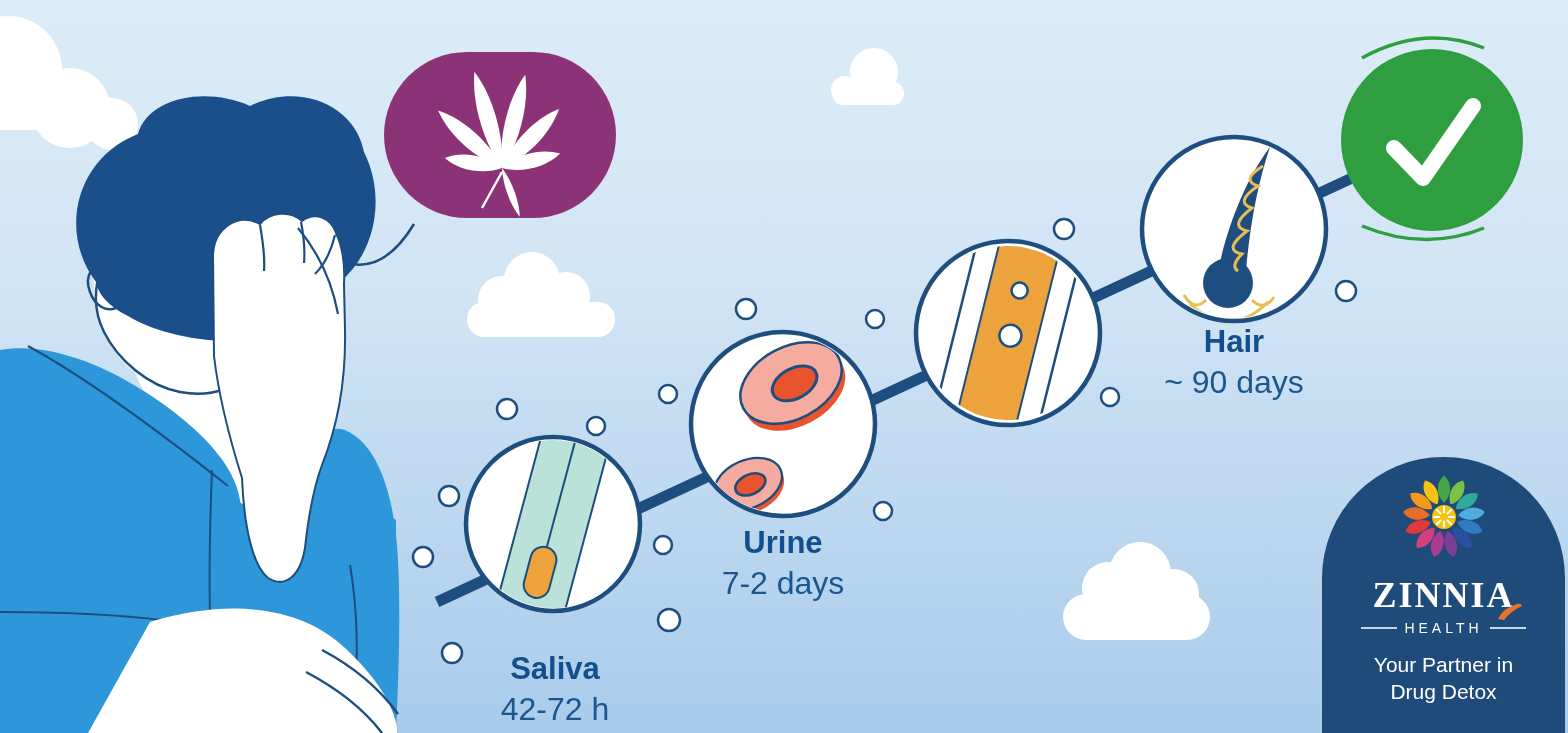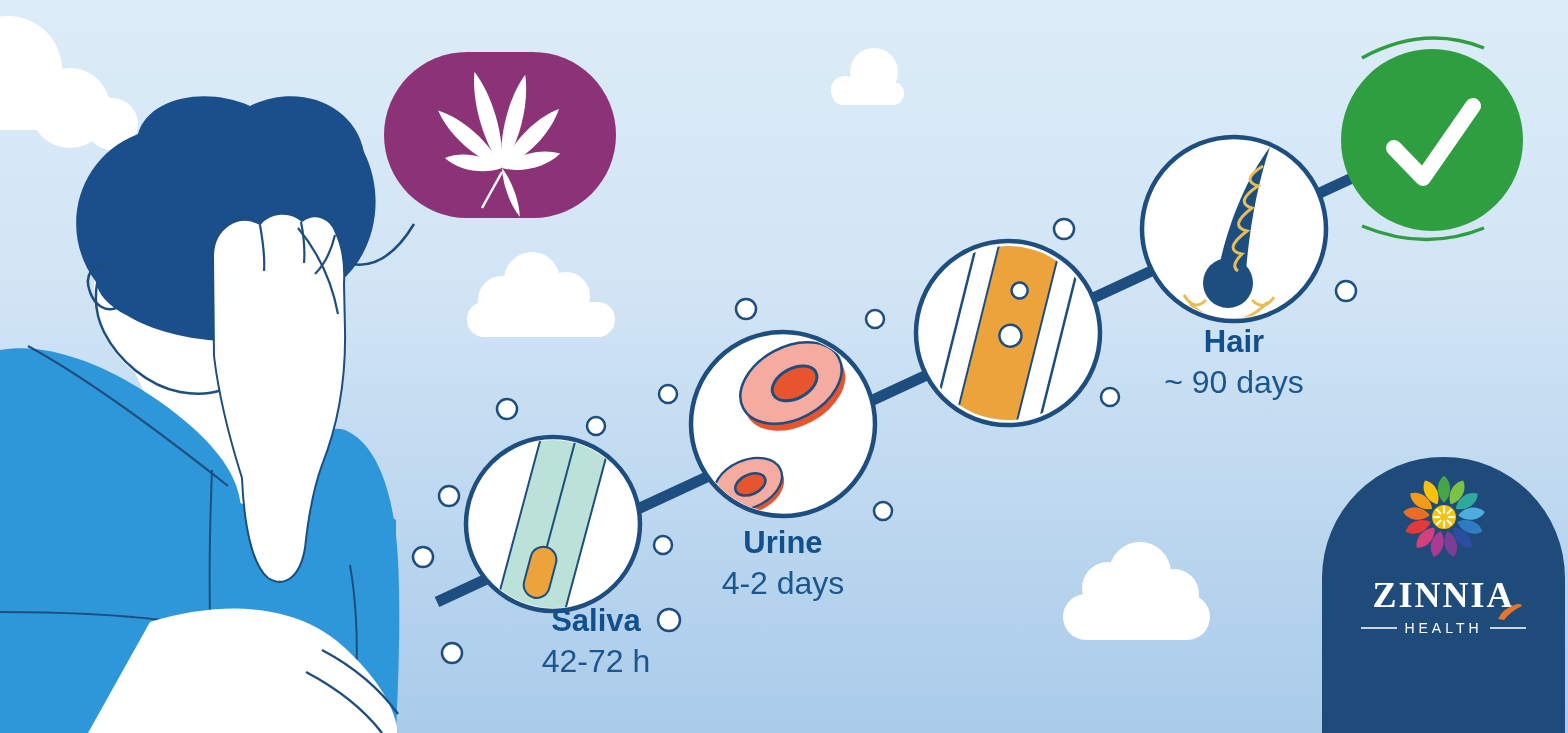--- a/index.html
+++ b/index.html
@@ -178,27 +178,27 @@
   </g>
 
   <g>
     <path d="M1362,58 Q1424,24 1484,48" fill="none" stroke="#2f9e41" stroke-width="3.5"></path>
     <path d="M1362,226 Q1425,252 1484,228" fill="none" stroke="#2f9e41" stroke-width="3.5"></path>
     <circle cx="1432" cy="140" r="91" fill="#2f9e41"></circle>
     <path d="M1394,148 L1423,178 L1473,106" fill="none" stroke="#ffffff" stroke-width="16" stroke-linecap="round" stroke-linejoin="round"></path>
   </g>
 </svg>
 
-<div class="stage" style="left:555px;top:604px;margin-left:41px;">
+<div class="stage" style="left:555px;top:652px;">
   <div class="stage-label">Saliva</div>
   <div class="stage-duration">42-72 h</div>
 </div>
 <div class="stage" style="left:783px;top:526px;">
   <div class="stage-label">Urine</div>
-  <div class="stage-duration">4-2 days</div>
+  <div class="stage-duration">7-2 days</div>
 </div>
 <div class="stage" style="left:1234px;top:325px;">
   <div class="stage-label">Hair</div>
   <div class="stage-duration">~ 90 days</div>
 </div>
 
 <div class="brand-card">
   <svg class="brand-flower" width="88" height="88" viewBox="-46 -46 92 92">
     <g>
       <path d="M0,-15 C-8,-22 -9,-36 0,-43 C9,-36 8,-22 0,-15Z" fill="#46a547"></path>
@@ -231,15 +231,19 @@
   <div>
     <span class="brand-name">ZINNIA</span><span class="brand-name" style="width:0;overflow:visible;"><svg class="brand-accent" width="26" height="18" viewBox="0 0 26 18">
             <path d="M1,16 Q6,5 20,1 Q24,0 25,3 Q14,8 7,17 Z" fill="#e8742a"></path>
           </svg></span>
   </div>
   <div class="brand-sub-row">
     <span class="brand-rule"></span>
     <span class="brand-sub">HEALTH</span>
     <span class="brand-rule"></span>
   </div>
+  <div class="brand-tagline">
+    <div>Your Partner in</div>
+    <div>Drug Detox</div>
+  </div>
 </div>
 
 </div>
 
 </body></html>

